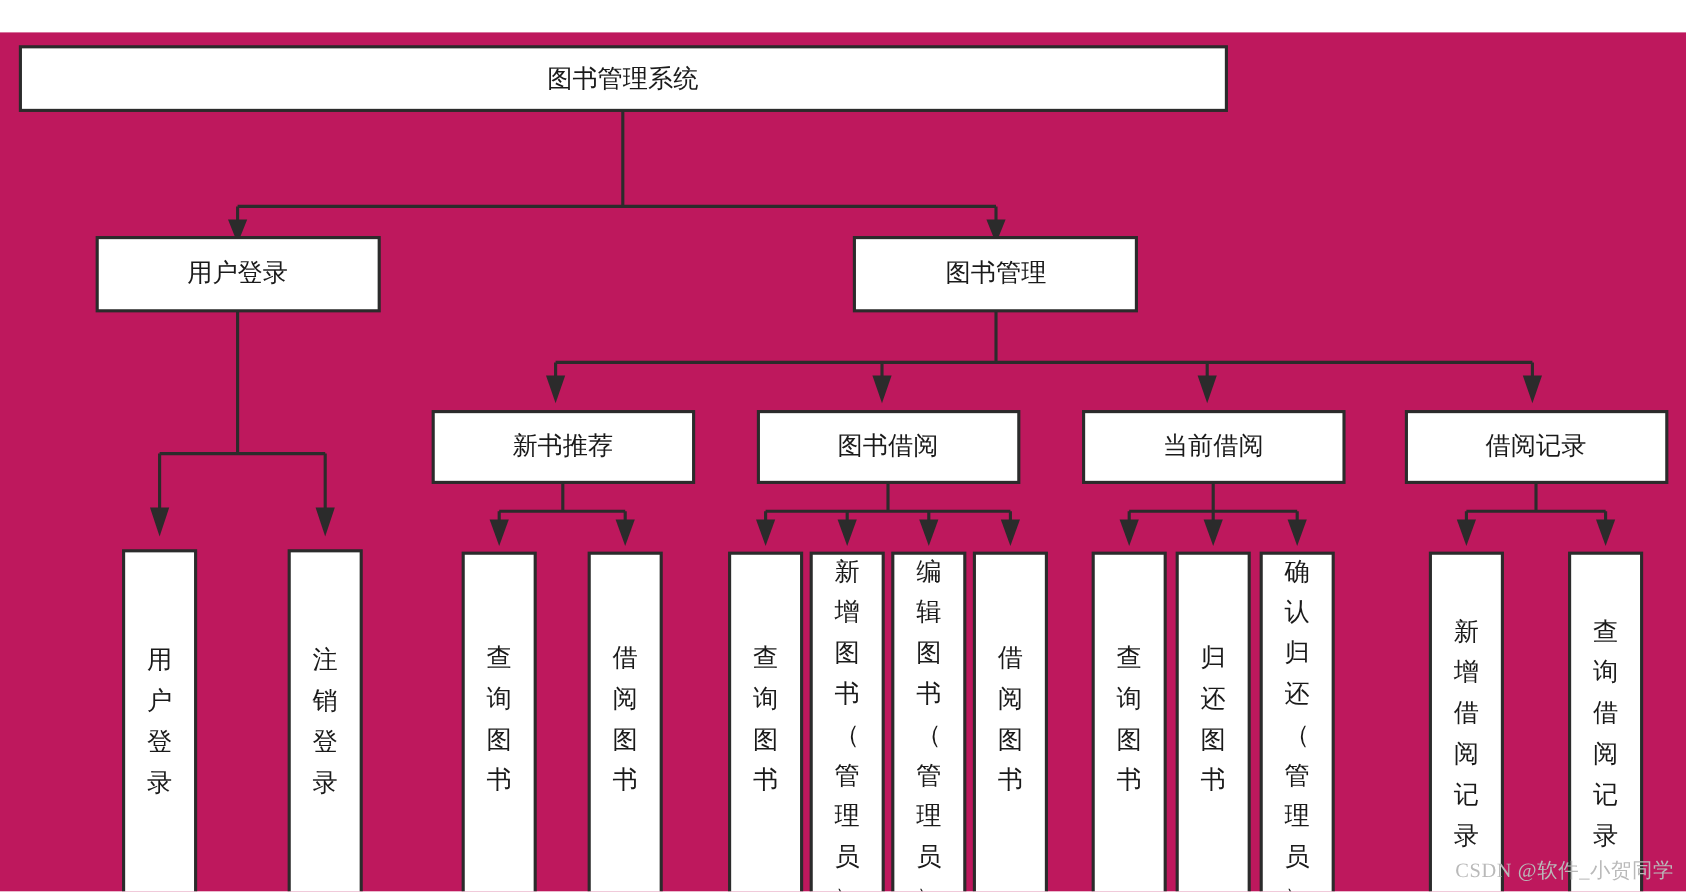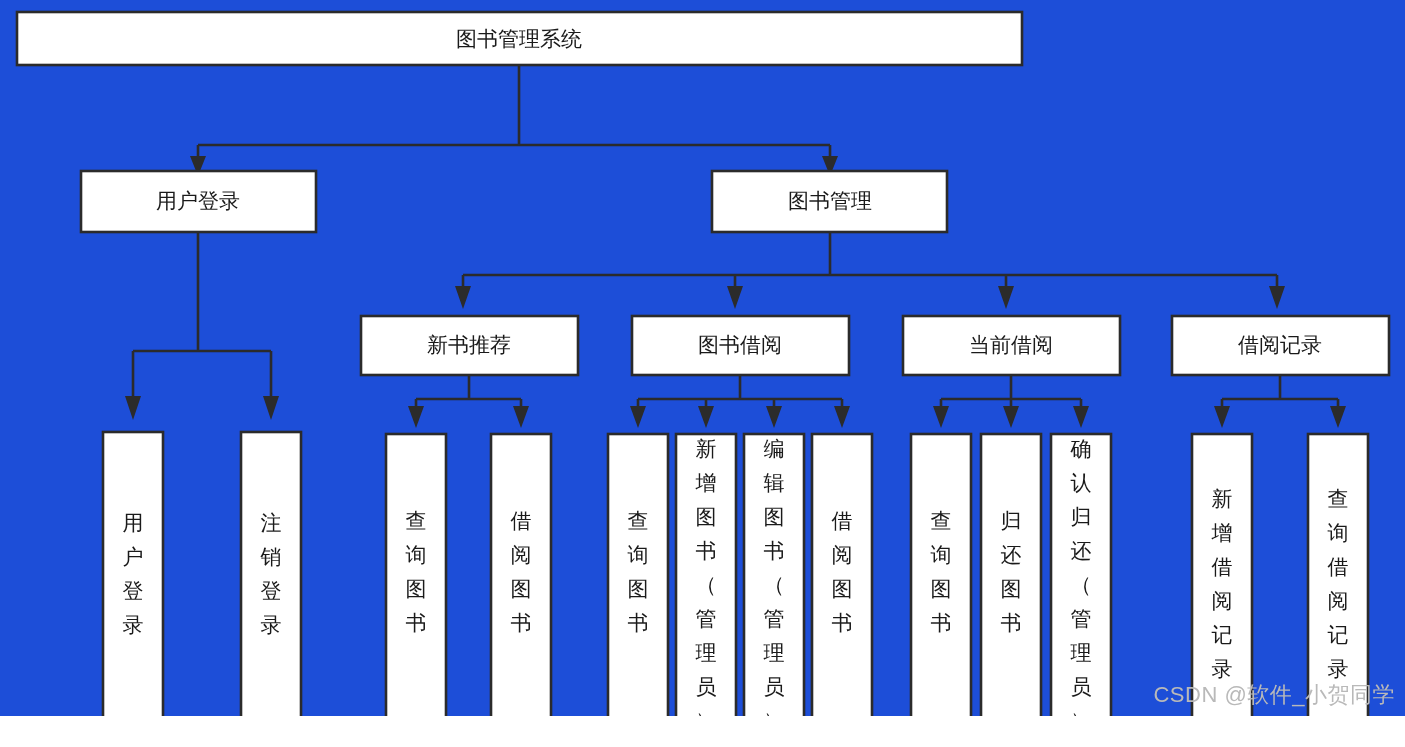--- a/index.html
+++ b/index.html
@@ -7,22 +7,23 @@
     padding: 0;
     background: #ffffff;
   }
   body {
     font-family: "Liberation Sans", "DejaVu Sans", sans-serif;
   }
   #diagram-root {
     position: relative;
     width: 1405px;
     height: 716px;
-    background: #1d4ed8;
+    background: #be185d;
     overflow: hidden;
+    margin-top: 27px;
   }
   svg#tree-svg {
     position: absolute;
     left: 0;
     top: 0;
     width: 1405px;
     height: 747px;
   }
   .node-box {
     fill: #ffffff;
@@ -49,22 +50,22 @@
   .node-label-vert {
     fill: #1a1a1a;
     font-family: "Liberation Sans", "DejaVu Sans", sans-serif;
     font-size: 21px;
     text-anchor: middle;
   }
   .watermark {
     position: absolute;
     right: 10px;
     bottom: 6px;
-    font-family: Liberation Sans, sans-serif;
-    font-size: 22px;
+    font-family: Liberation Serif, serif;
+    font-size: 17px;
     color: #b9b9b9;
     white-space: nowrap;
     letter-spacing: 0.5px;
   }
 </style>
 </head>
 <body>
 
 <div id="diagram-root">
 

